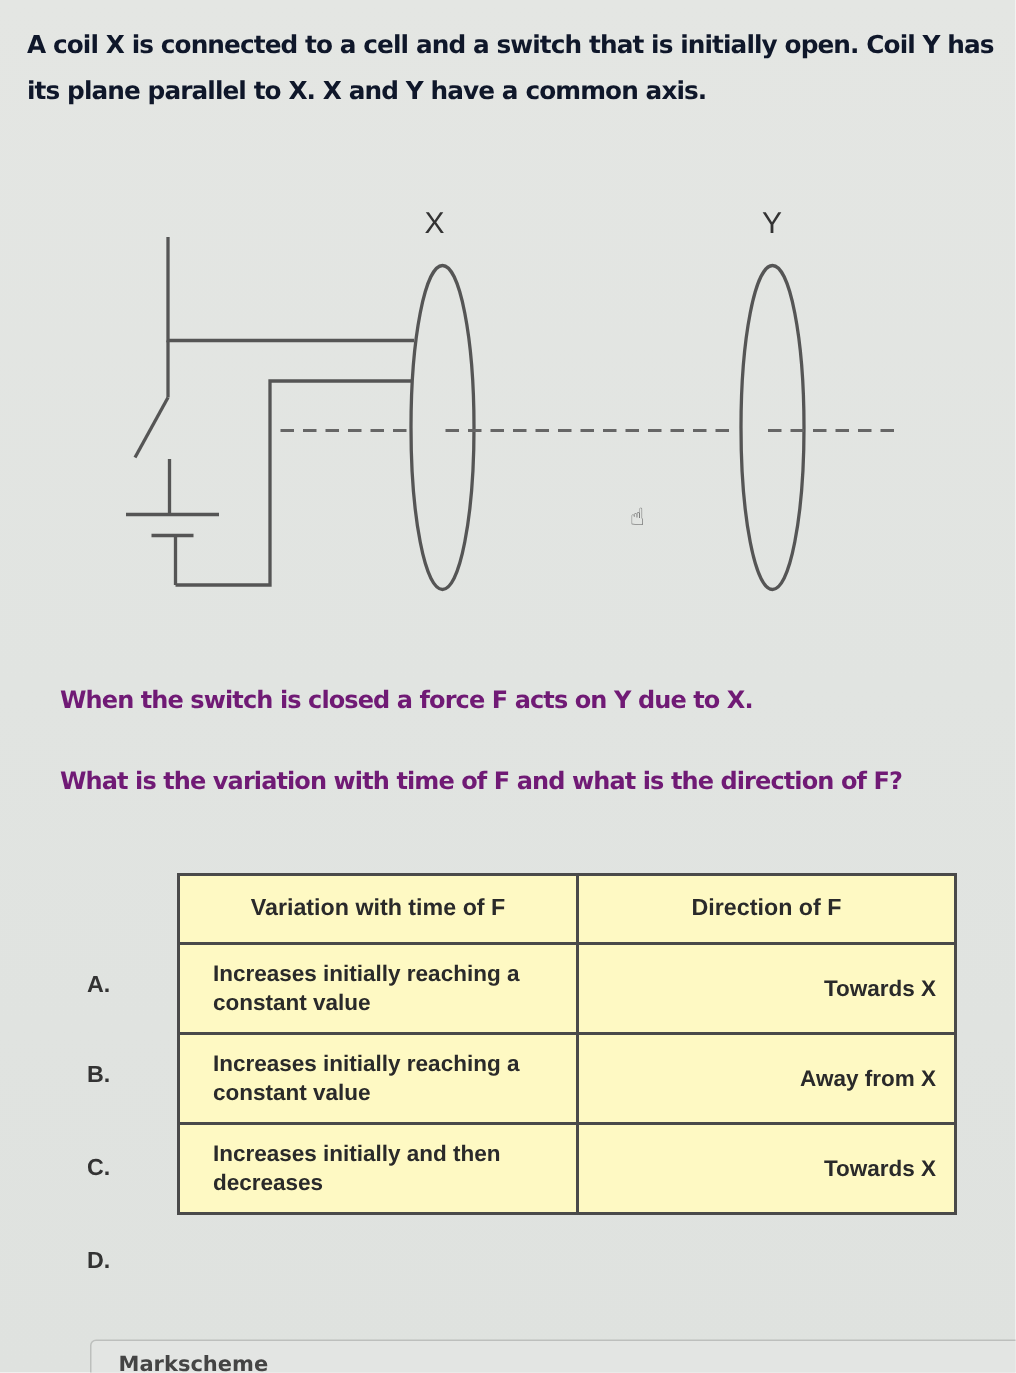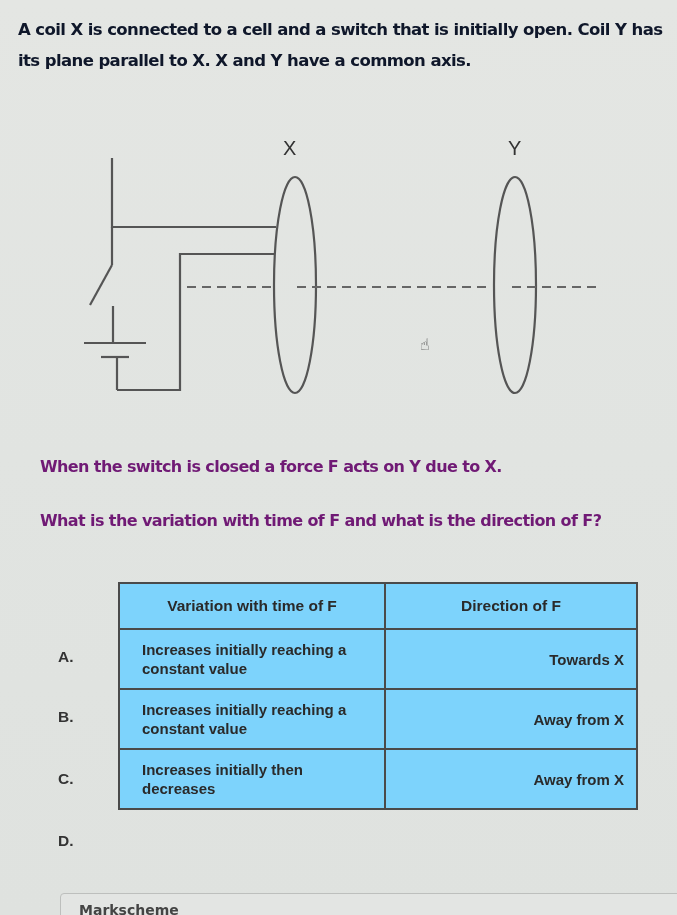--- a/index.html
+++ b/index.html
@@ -26,21 +26,21 @@
     .opt-label {
       position: absolute; left: 58px; width: 30px;
       font-family: "Liberation Sans", sans-serif;
       font-size: 15.5px; font-weight: bold; color: #333;
     }
     table.options {
       position: absolute; left: 118px; top: 582px; width: 520px;
       border-collapse: collapse;
       font-family: "Liberation Sans", sans-serif;
       font-size: 15px; color: #2a2a2a;
-      background: #7dd3fc;
+      background: #fef9c3;
     }
     table.options th, table.options td {
       border: 2px solid #4a4a4a; padding: 0 12px; vertical-align: middle;
     }
     table.options th { height: 44px; font-weight: bold; font-size: 15.5px; text-align: center; }
     table.options td { height: 58px; line-height: 19px; font-weight: bold; }
     table.options td.var { width: 230px; padding-left: 22px; }
     table.options td.dir { text-align: right; }
     .markscheme {
       position: absolute; left: 60px; top: 893px; width: 640px; height: 40px;
@@ -105,21 +105,21 @@
   <tbody>
     <tr>
       <td class="var">Increases initially reaching a constant value</td>
       <td class="dir">Towards X</td>
     </tr>
     <tr>
       <td class="var">Increases initially reaching a constant value</td>
       <td class="dir">Away from X</td>
     </tr>
     <tr>
-      <td class="var">Increases initially then decreases</td>
-      <td class="dir">Away from X</td>
+      <td class="var">Increases initially and then decreases</td>
+      <td class="dir">Towards X</td>
     </tr>
   </tbody>
 </table>
 
 <div class="markscheme">
   <span>Markscheme</span>
 </div>
 
 </body></html>

